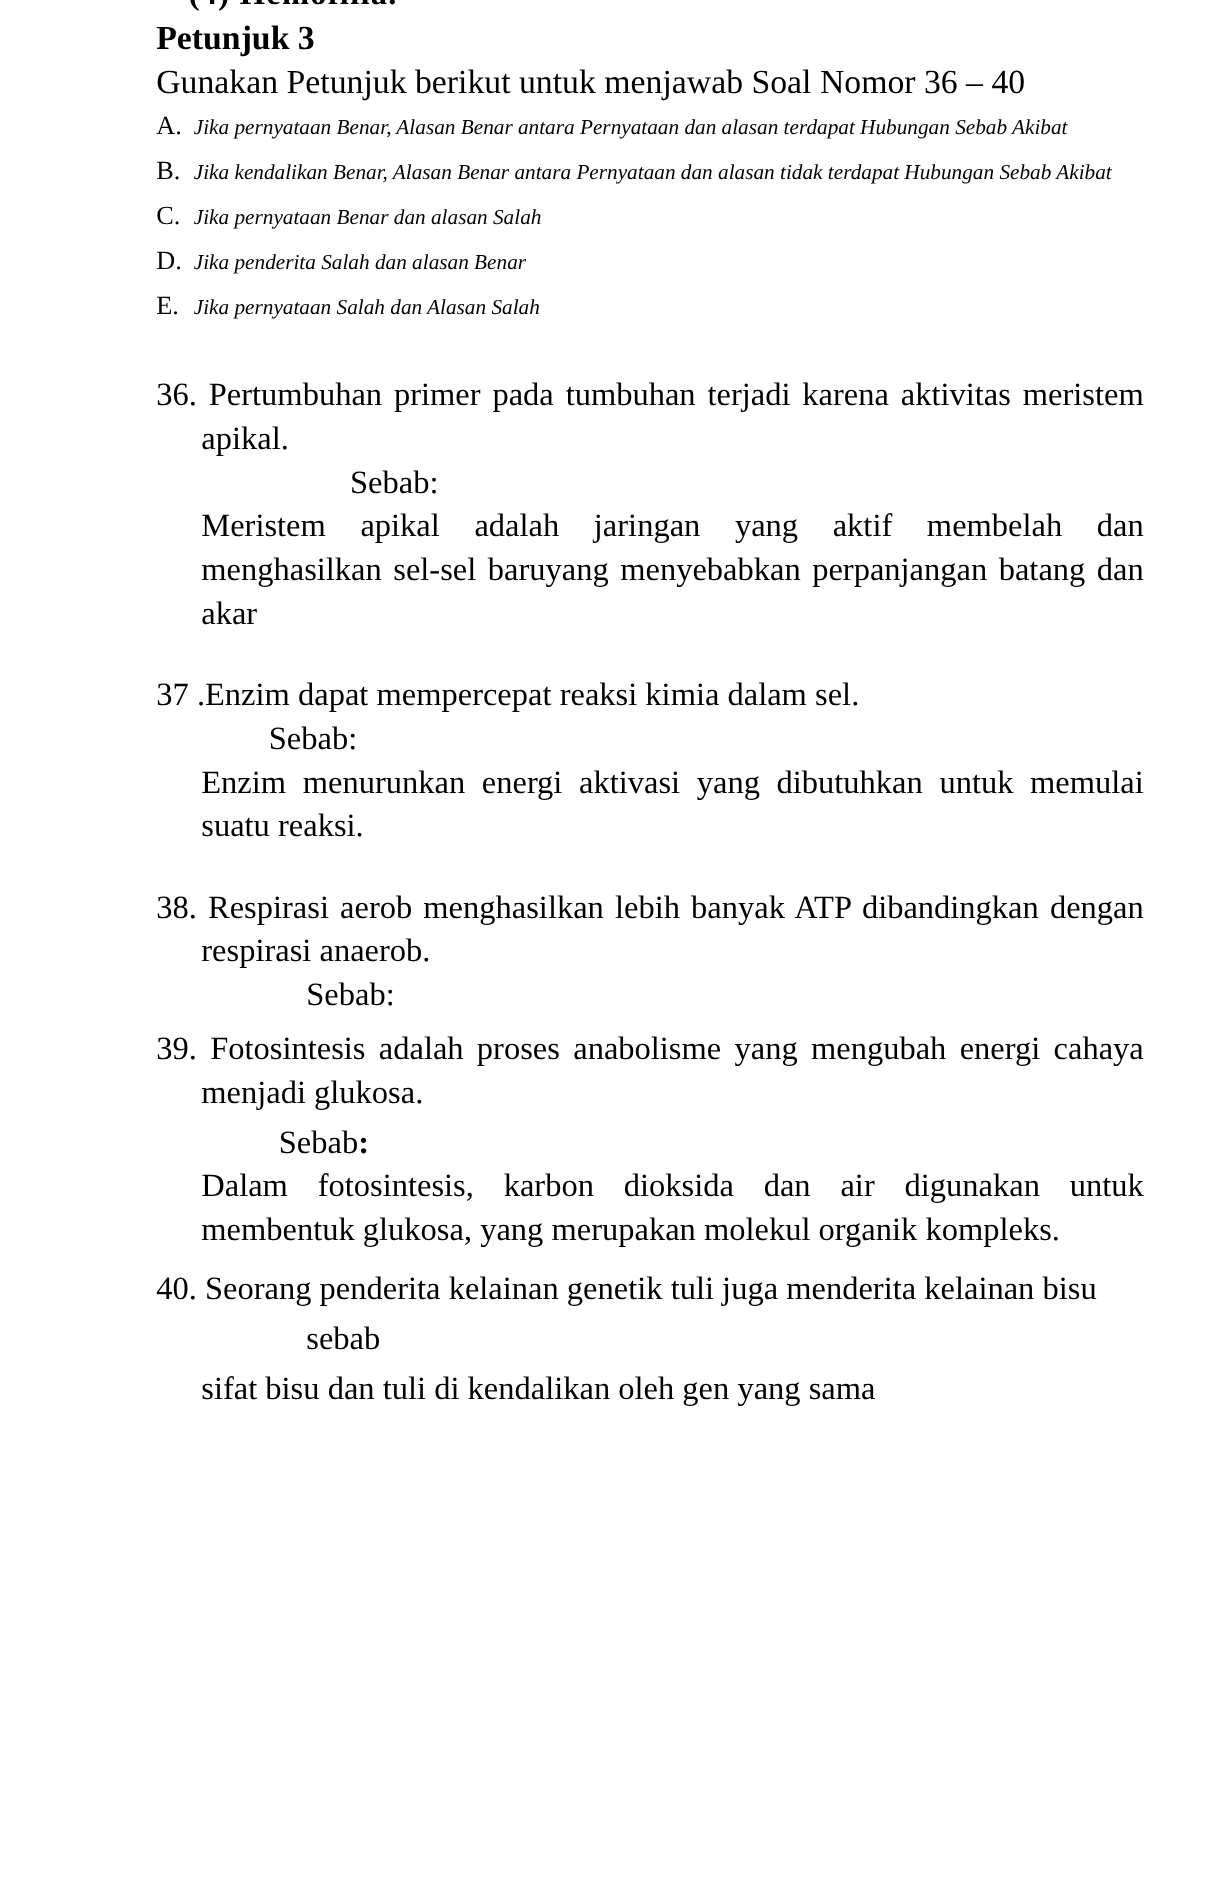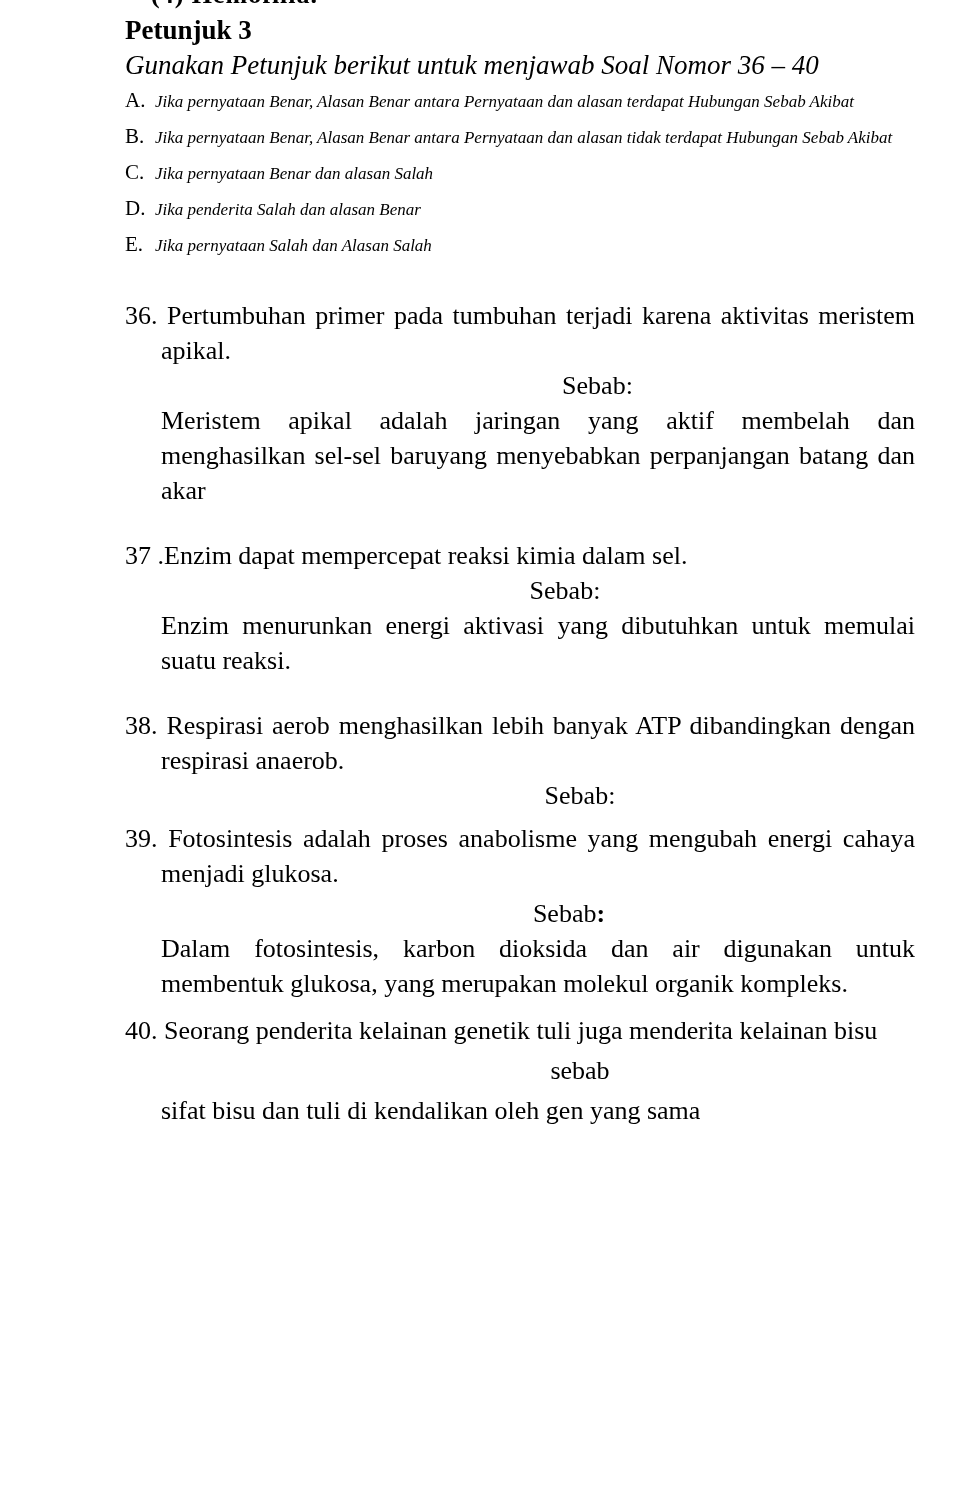--- a/index.html
+++ b/index.html
@@ -37,21 +37,20 @@
     letter-spacing: 1px;
   }
   .heading {
     margin: 0;
     font-size: 27px;
     font-weight: bold;
     line-height: 35px;
   }
   .subheading {
     margin: 0;
-    font-style: italic;
     font-size: 27px;
   }
   .options { margin: 0; }
   .option {
     display: flex;
     align-items: baseline;
   }
   .opt-letter {
     flex: 0 0 30px;
     width: 30px;
@@ -70,21 +69,20 @@
   .q39 { margin-top: 8px; }
   .q40 { margin-top: 12px; }
   .statement {
     margin: 0;
     padding-left: 36px;
     text-indent: -36px;
     text-align: justify;
   }
   .sebab {
     margin: 0;
-    text-align: center;
   }
   .q36 .sebab { padding-left: 155px; }
   .q37 .sebab { padding-left: 90px; }
   .q38 .sebab { padding-left: 120px; }
   .q39 .sebab { padding-left: 98px; margin-top: 5px; }
   .q40 .sebab { padding-left: 120px; margin-top: 5px; }
   .sebab-bold { font-weight: bold; }
   .reason {
     margin: 0 0 0 36px;
     text-align: justify;
@@ -104,21 +102,21 @@
 
   <p class="subheading">Gunakan Petunjuk berikut untuk menjawab Soal Nomor 36 – 40</p>
 
   <div class="options">
     <div class="option">
         <span class="opt-letter">A.</span>
         <span class="opt-text">Jika pernyataan Benar, Alasan Benar antara Pernyataan dan alasan terdapat Hubungan Sebab Akibat</span>
       </div>
     <div class="option">
         <span class="opt-letter">B.</span>
-        <span class="opt-text">Jika pernyataan Benar, Alasan Benar antara Pernyataan dan alasan tidak terdapat Hubungan Sebab Akibat</span>
+        <span class="opt-text">Jika kendalikan Benar, Alasan Benar antara Pernyataan dan alasan tidak terdapat Hubungan Sebab Akibat</span>
       </div>
     <div class="option">
         <span class="opt-letter">C.</span>
         <span class="opt-text">Jika pernyataan Benar dan alasan Salah</span>
       </div>
     <div class="option">
         <span class="opt-letter">D.</span>
         <span class="opt-text">Jika penderita Salah dan alasan Benar</span>
       </div>
     <div class="option">

